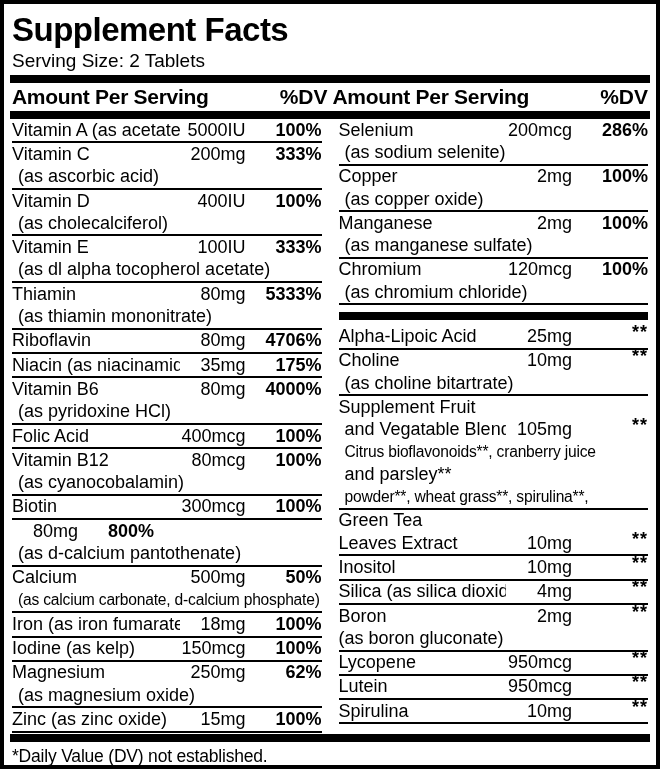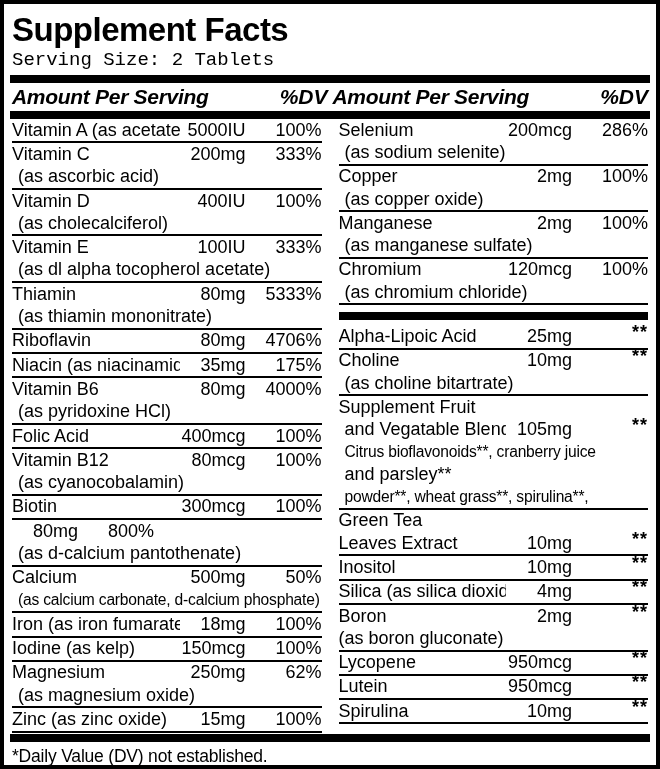--- a/index.html
+++ b/index.html
@@ -1,36 +1,36 @@
 <!DOCTYPE html>
 <html><head>
 <meta charset="utf-8">
 <style>
   html,body{margin:0;padding:0;background:#ffffff;}
   body{width:660px;height:769px;font-family:"Liberation Sans","DejaVu Sans",sans-serif;color:#000;}
   .label{box-sizing:border-box;width:660px;height:769px;border:4px solid #000;background:#fff;padding:5px 6px;overflow:hidden;}
   .title{font-size:33px;font-weight:700;letter-spacing:-0.5px;margin:3px 0 0 2px;line-height:36px;}
-  .serving{font-size:19px;margin:1px 0 3px 2px;line-height:23px;font-family:Liberation Mono, monospace;}
+  .serving{font-size:19px;margin:1px 0 3px 2px;line-height:23px;}
   .bar{height:8px;background:#000;}
   .bar.top-bar{margin:1px 0 0 0;}
   .bar.mid-bar{margin:0;}
   .bar.bottom-bar{margin:1px 0 0 0;}
-  .header-row{display:flex;gap:5px;padding:2px 2px;font-style:italic;}
+  .header-row{display:flex;gap:5px;padding:2px 2px;}
   .hcell{flex:1;display:flex;justify-content:space-between;align-items:center;}
   .hcell .aps{font-size:21px;font-weight:700;letter-spacing:-0.3px;}
   .hcell .dvh{font-size:21px;font-weight:700;}
   .columns{display:flex;gap:17px;padding:0 2px;}
   .col{flex:1;min-width:0;}
   .item{border-bottom:2px solid #000;}
   .line{height:22.3px;display:flex;align-items:center;font-size:18px;white-space:nowrap;}
   .line .name{flex:1;overflow:hidden;}
   .line.indent .name{padding-left:6px;}
   .line.tight{font-size:15.6px;letter-spacing:-0.2px;}
   .line .amount{min-width:66px;text-align:right;}
-  .line .dv{width:76px;text-align:right;}
+  .line .dv{width:76px;text-align:right;font-weight:bold;}
   .line .dv.star{font-weight:700;position:relative;top:-4px;letter-spacing:1px;}
   .section-bar{height:8px;background:#000;margin:7px 0 5px 0;}
   .footnote{font-size:17.5px;font-weight:400;margin:3px 0 0 2px;line-height:22px;letter-spacing:-0.2px;}
 </style>
 </head>
 <body>
 
 <div class="label">
   <div class="title">Supplement Facts</div>
   <div class="serving">Serving Size: 2 Tablets</div>

